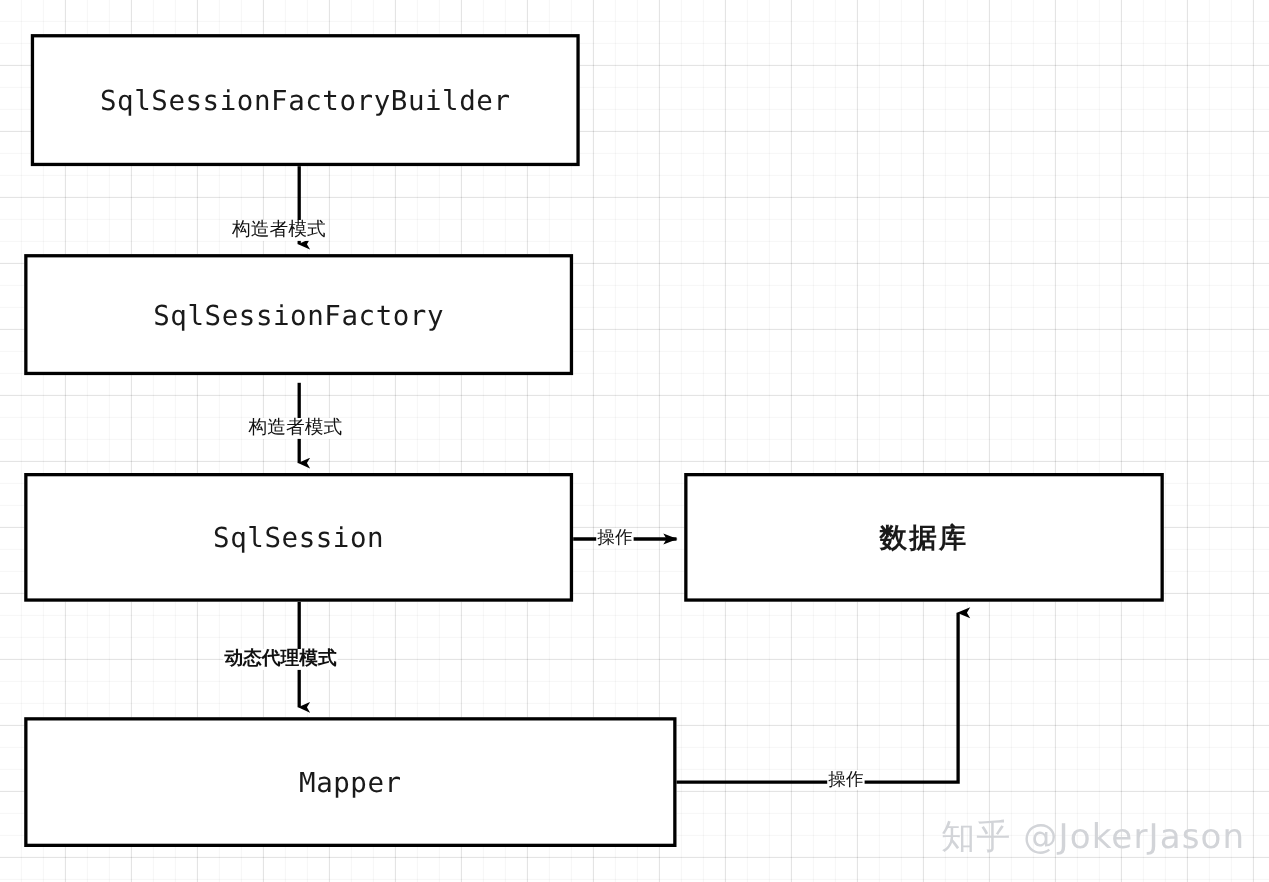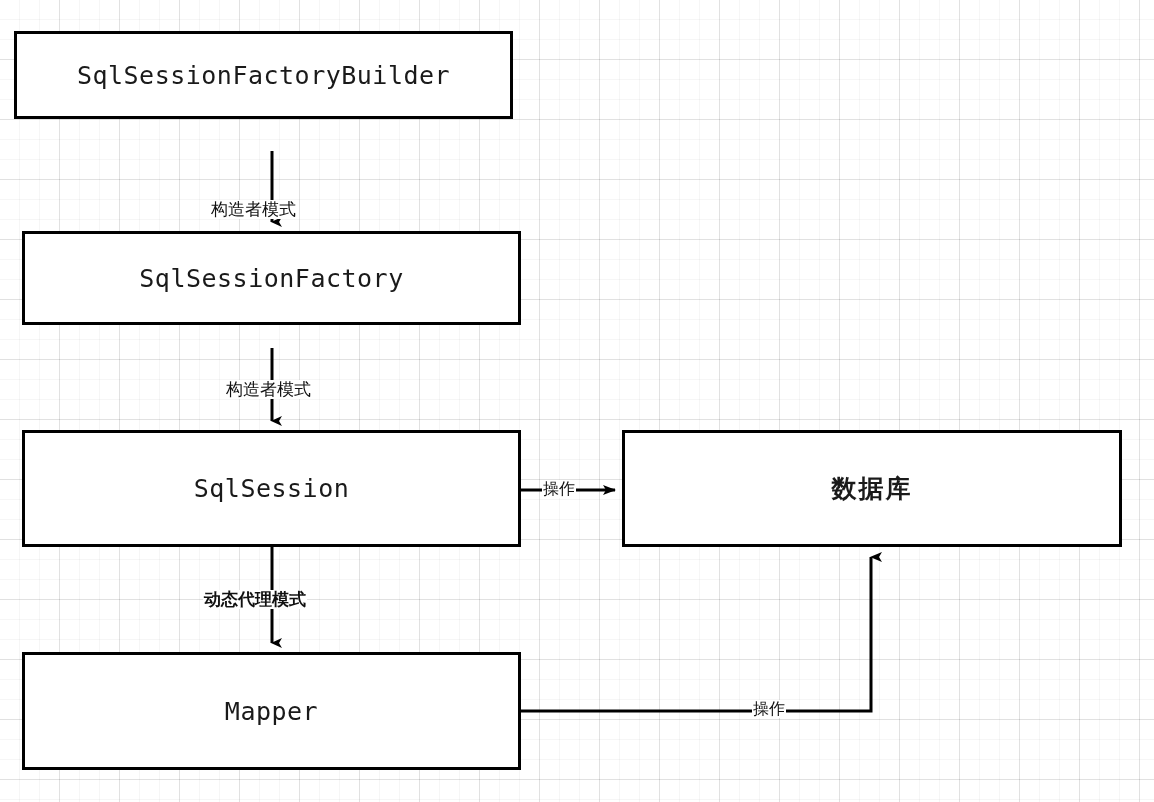--- a/index.html
+++ b/index.html
@@ -45,25 +45,25 @@
     letter-spacing: 0.5px;
     white-space: nowrap;
   }
   .node-label.cjk {
     font-family: "DejaVu Sans", "Liberation Sans", sans-serif;
     font-size: 25px;
     font-weight: 700;
     letter-spacing: 2px;
   }
 
-  #node-builder   { left: 14px;  top: 31px;  width: 499px; height: 88px; }
-  #node-factory   { left: 22px;  top: 231px; width: 499px; height: 94px; }
+  #node-builder   { left: 28px;  top: 31px;  width: 499px; height: 120px; }
+  #node-factory   { left: 22px;  top: 231px; width: 499px; height: 110px; }
   #node-session   { left: 22px;  top: 430px; width: 499px; height: 117px; }
-  #node-mapper    { left: 22px;  top: 652px; width: 499px; height: 118px; }
-  #node-database  { left: 622px; top: 430px; width: 500px; height: 117px; }
+  #node-mapper    { left: 22px;  top: 652px; width: 593px; height: 118px; }
+  #node-database  { left: 622px; top: 430px; width: 436px; height: 117px; }
 
   
   #connectors {
     position: absolute;
     left: 0;
     top: 0;
     width: 1154px;
     height: 802px;
     pointer-events: none;
   }
@@ -161,14 +161,15 @@
   <div class="edge-label" id="edge-label-builder">构造者模式</div>
 
   <div class="edge-label" id="edge-label-factory">构造者模式</div>
 
   <div class="edge-label" id="edge-label-op-top">操作</div>
 
   <div class="edge-label" id="edge-label-proxy">动态代理模式</div>
 
   <div class="edge-label" id="edge-label-op-bot">操作</div>
 
+  <div id="watermark">知乎 @JokerJason</div>
 
 </div>
 
 </body></html>

